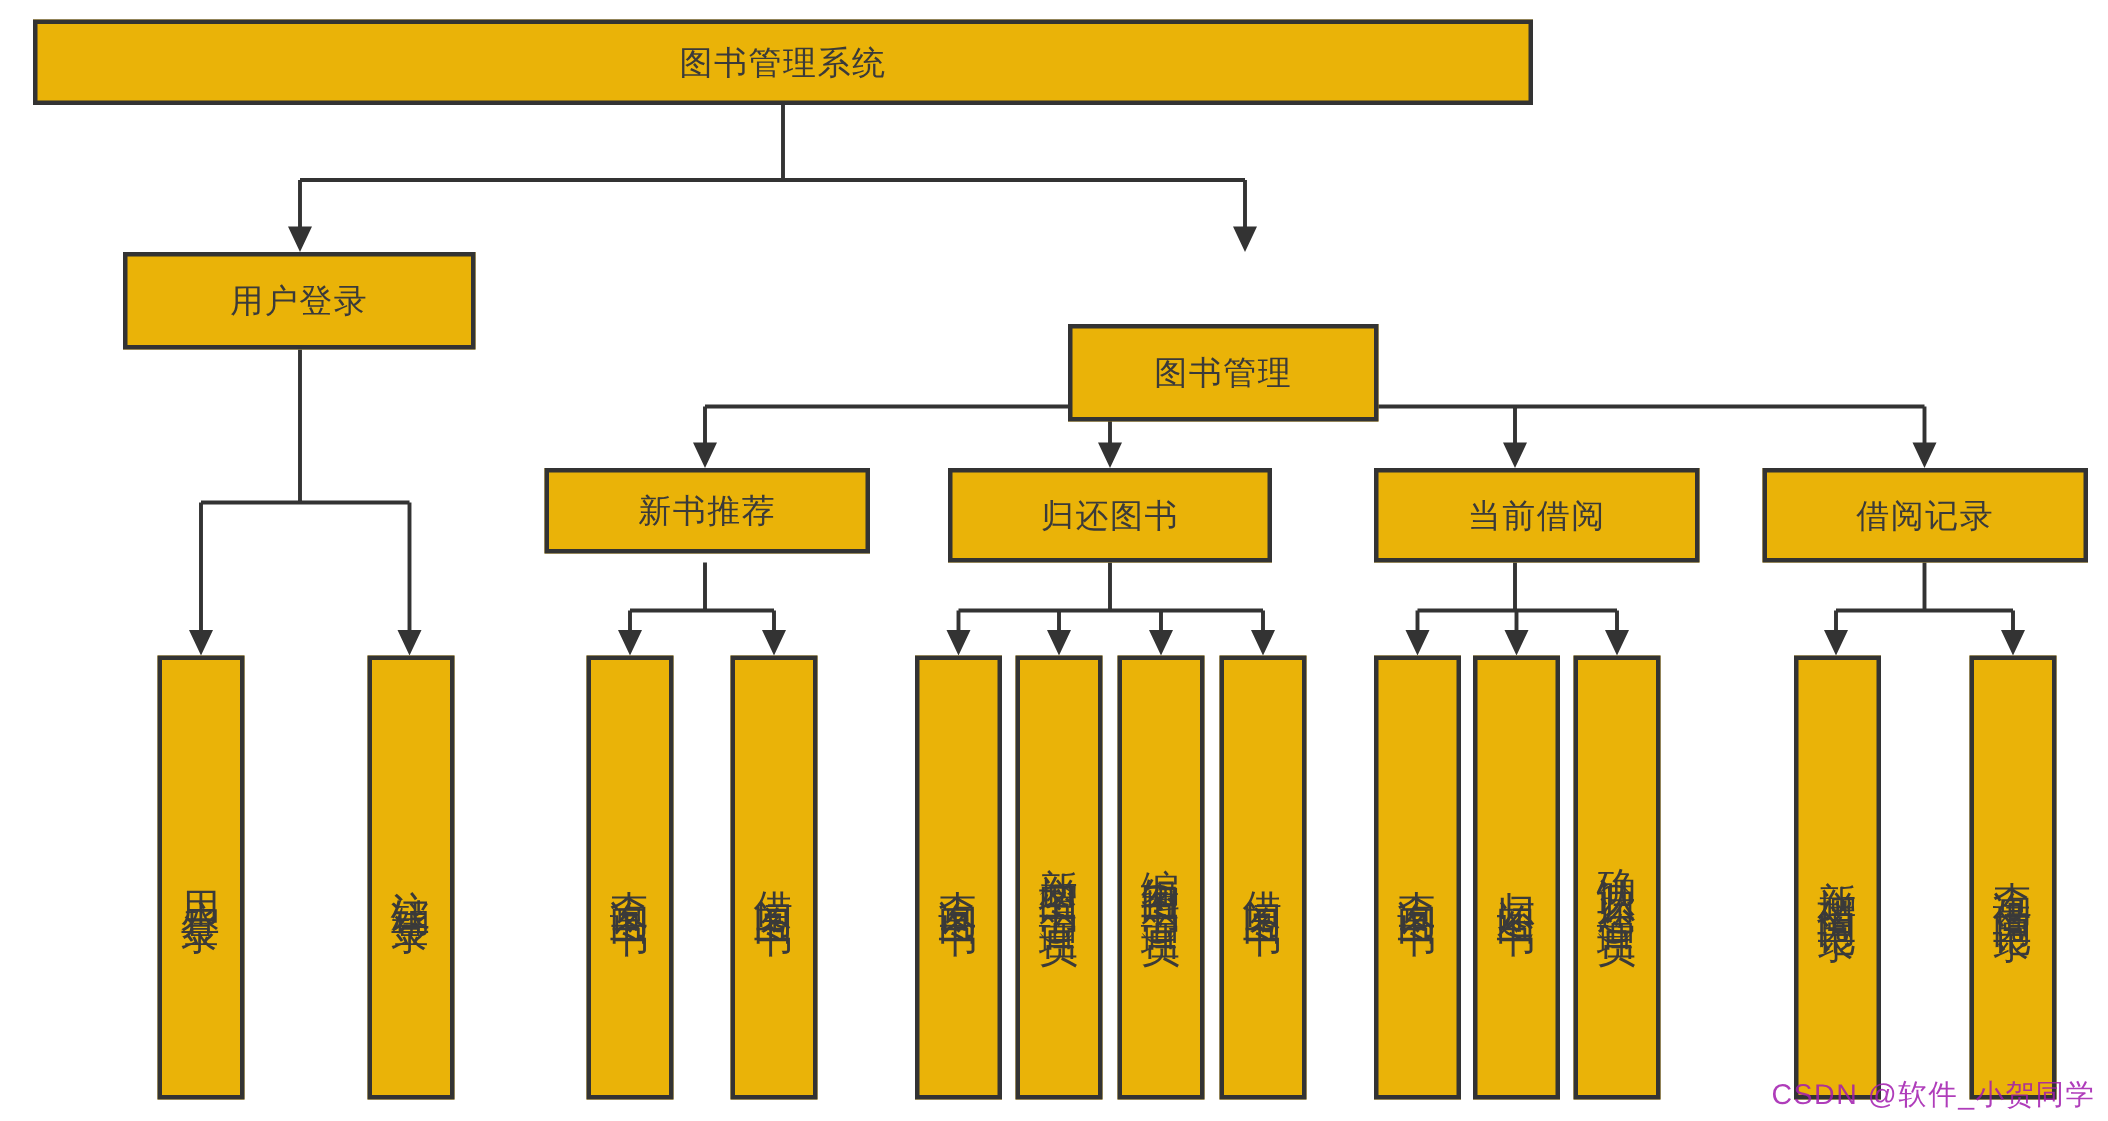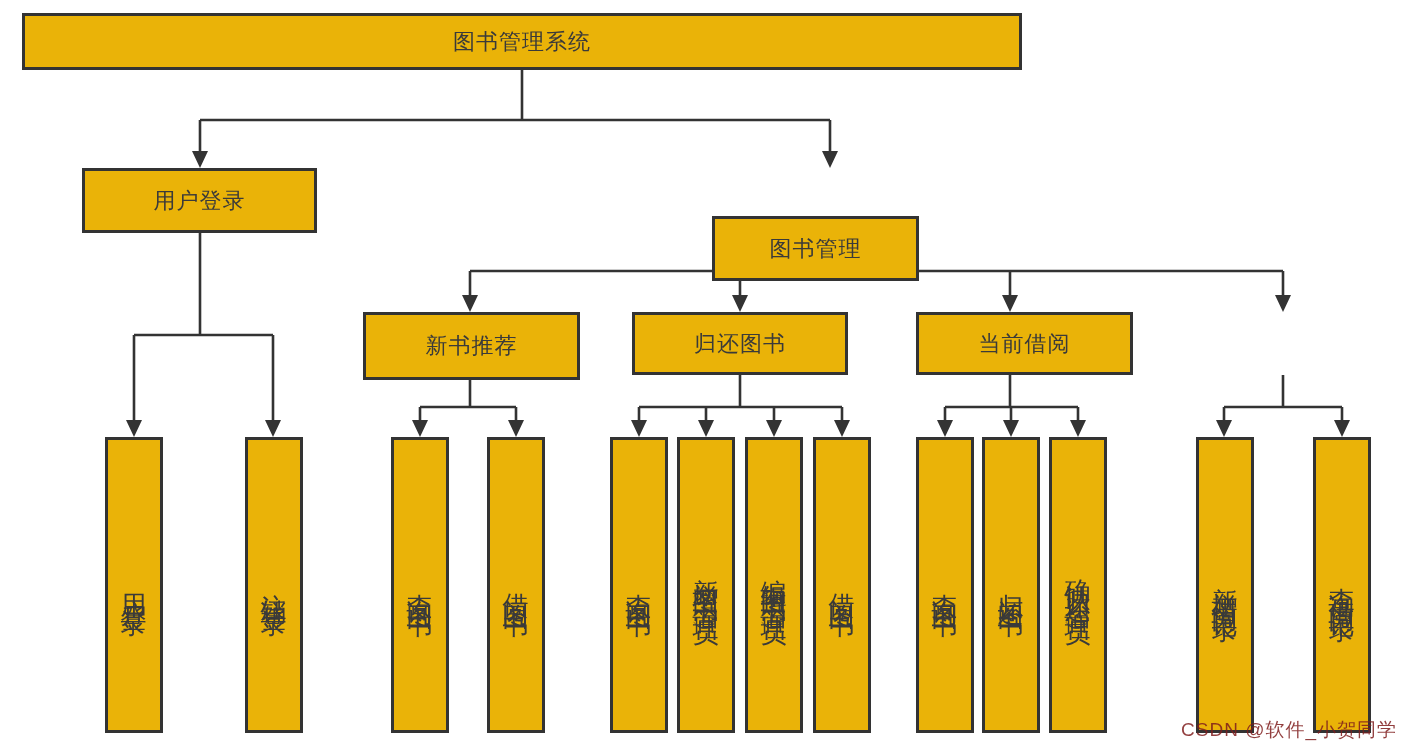--- a/index.html
+++ b/index.html
@@ -27,21 +27,21 @@
     writing-mode:vertical-rl;
     text-orientation:mixed;
     letter-spacing:6px;
     line-height:1;
     white-space:nowrap;
   }
   .watermark{
     position:absolute;
     right:8px;bottom:4px;
     font-size:19px;
-    color:#7f1d1d;
+    color:#a21caf;
     opacity:0.85;
     z-index:5;
     letter-spacing:1px;
     white-space:nowrap;
   }
 </style>
 </head>
 <body>
 
 <div class="stage">
@@ -81,28 +81,31 @@
     <span>图书管理系统</span>
   </div>
 
   <div class="box node" style="left:82px;top:168px;width:235px;height:65px;">
     <span>用户登录</span>
   </div>
   <div class="box node" style="left:712px;top:168px;width:207px;height:65px;margin-top:48px;">
     <span>图书管理</span>
   </div>
 
-  <div class="box node" style="left:363px;top:312px;width:217px;height:68px;">
+  <div class="box node" style="left:363px;top:312px;width:217px;height:57px;">
     <span>新书推荐</span>
   </div>
   <div class="box node" style="left:632px;top:312px;width:216px;height:63px;">
     <span>归还图书</span>
   </div>
   <div class="box node" style="left:902px;top:312px;width:217px;height:63px;margin-left:14px;">
     <span>当前借阅</span>
+  </div>
+  <div class="box node" style="left:1175px;top:312px;width:217px;height:63px;">
+    <span>借阅记录</span>
   </div>
 
   <div class="box leaf" style="left:105px;top:437px;width:58px;height:296px;">
     <span class="vtext">用户登录</span>
   </div>
   <div class="box leaf" style="left:245px;top:437px;width:58px;height:296px;">
     <span class="vtext">注销登录</span>
   </div>
 
   <div class="box leaf" style="left:391px;top:437px;width:58px;height:296px;">

